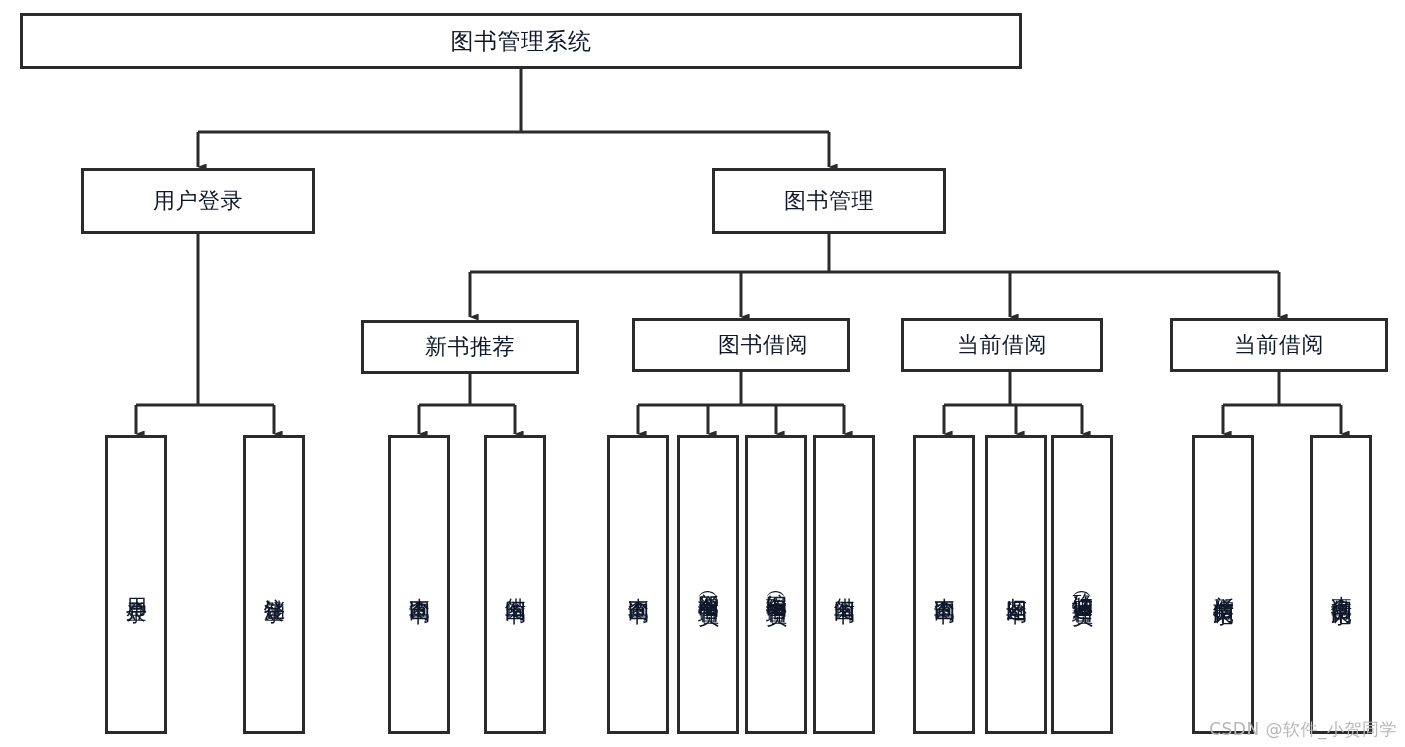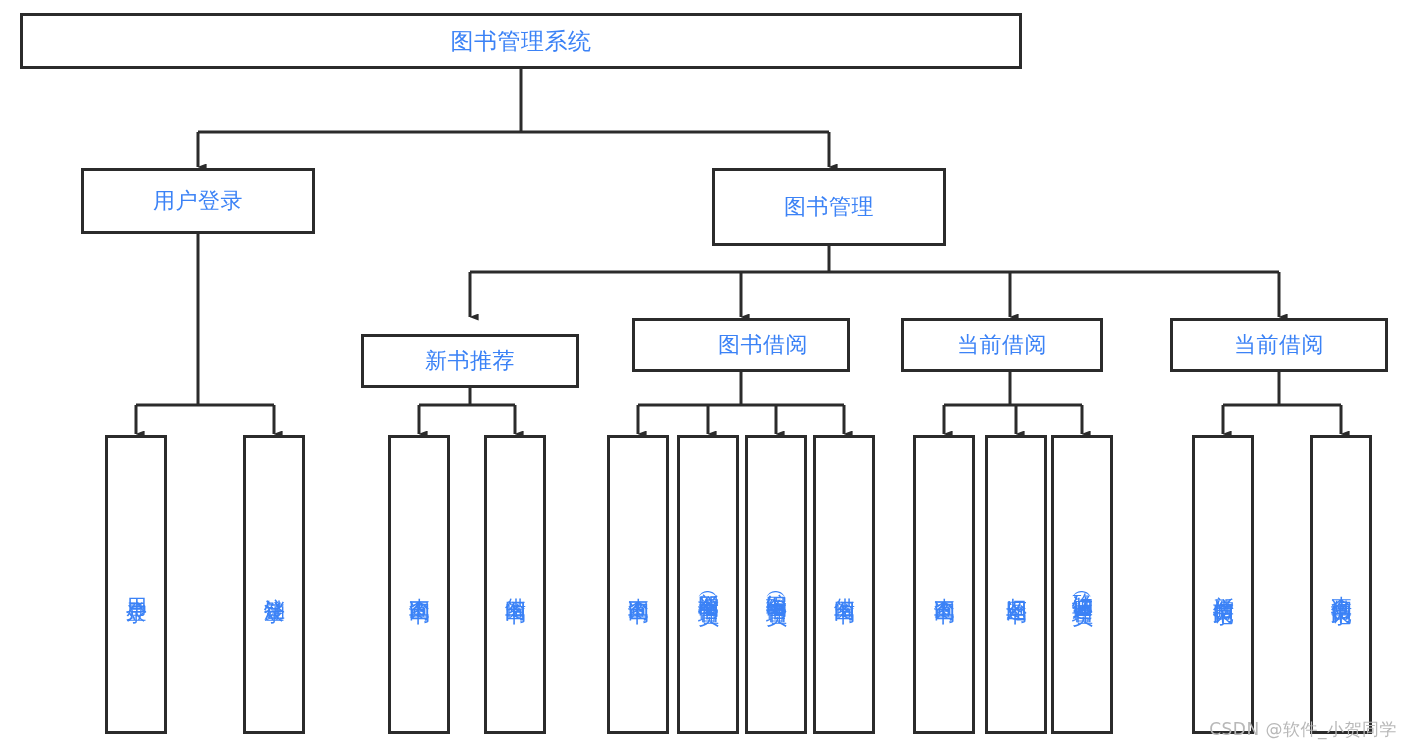--- a/index.html
+++ b/index.html
@@ -30,21 +30,21 @@
     display: flex;
     align-items: center;
     justify-content: center;
     z-index: 3;
   }
   .node-label {
     font-size: 22px;
     line-height: 1.15;
     letter-spacing: 0.5px;
     white-space: nowrap;
-    color: #3b82f6;
+    color: #0f172a;
   }
   .node.vertical {
     align-items: center;
     justify-content: center;
     padding: 6px 2px;
   }
   .node.vertical .node-label {
     writing-mode: vertical-rl;
     text-orientation: upright;
     font-size: 21px;
@@ -122,24 +122,24 @@
         <path d="M 1341 405 L 1341 434" marker-end="url(#arrowhead)"></path>
       </g>
   </svg>
   <div id="node-layer">
       <div class="node top-node" style="left: 20px; top: 13px; width: 1002px; height: 56px;">
         <span class="node-label">图书管理系统</span>
       </div>
       <div class="node" style="left: 81px; top: 168px; width: 234px; height: 66px;">
         <span class="node-label">用户登录</span>
       </div>
-      <div class="node" style="left: 712px; top: 168px; width: 234px; height: 78px;">
+      <div class="node" style="left: 712px; top: 168px; width: 234px; height: 66px;">
         <span class="node-label">图书管理</span>
       </div>
-      <div class="node" style="left: 361px; top: 334px; width: 218px; height: 54px;">
+      <div class="node" style="left: 361px; top: 320px; width: 218px; height: 54px;">
         <span class="node-label">新书推荐</span>
       </div>
       <div class="node" style="left: 632px; top: 318px; width: 218px; height: 54px; padding-left: 44px;">
         <span class="node-label">图书借阅</span>
       </div>
       <div class="node" style="left: 901px; top: 318px; width: 202px; height: 54px;">
         <span class="node-label">当前借阅</span>
       </div>
       <div class="node" style="left: 1170px; top: 318px; width: 218px; height: 54px;">
         <span class="node-label">当前借阅</span>

